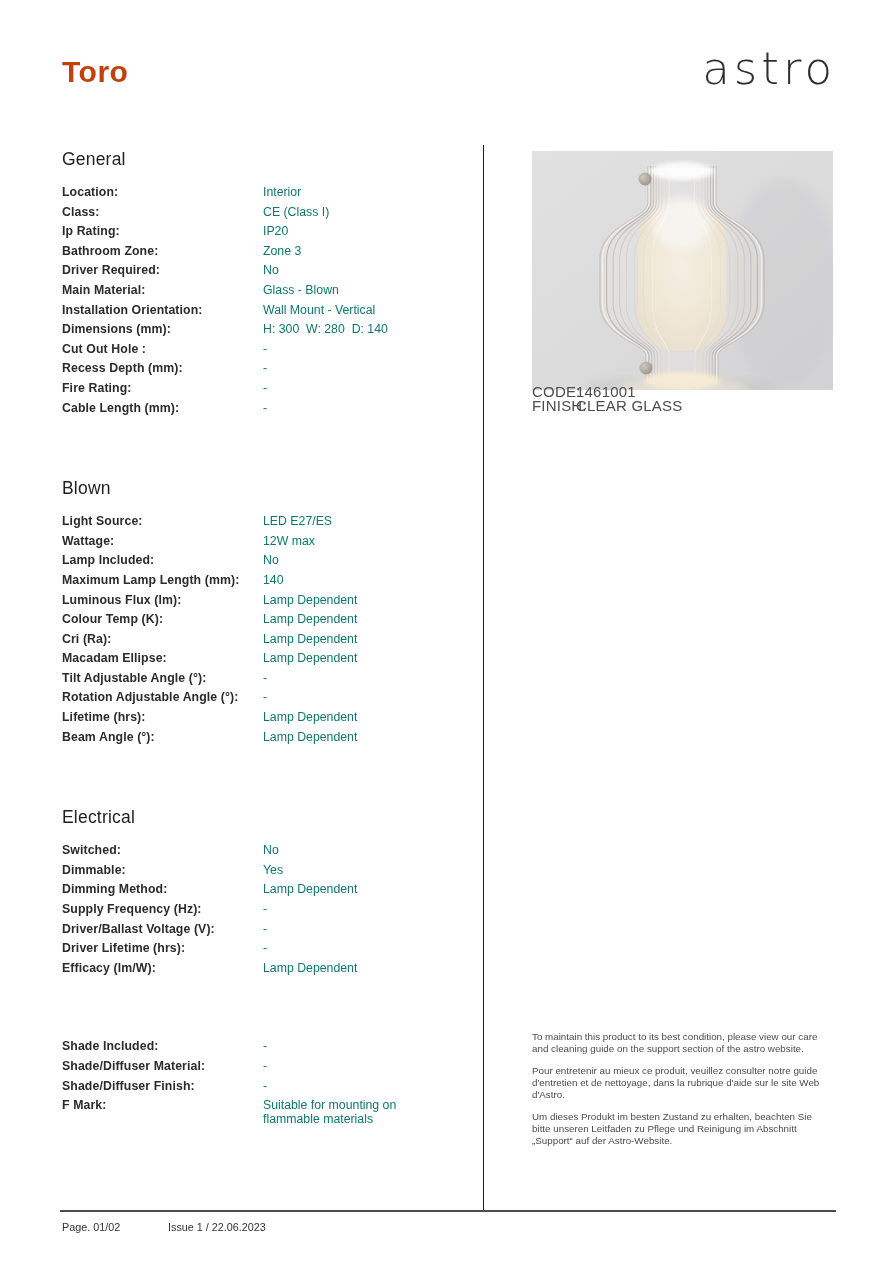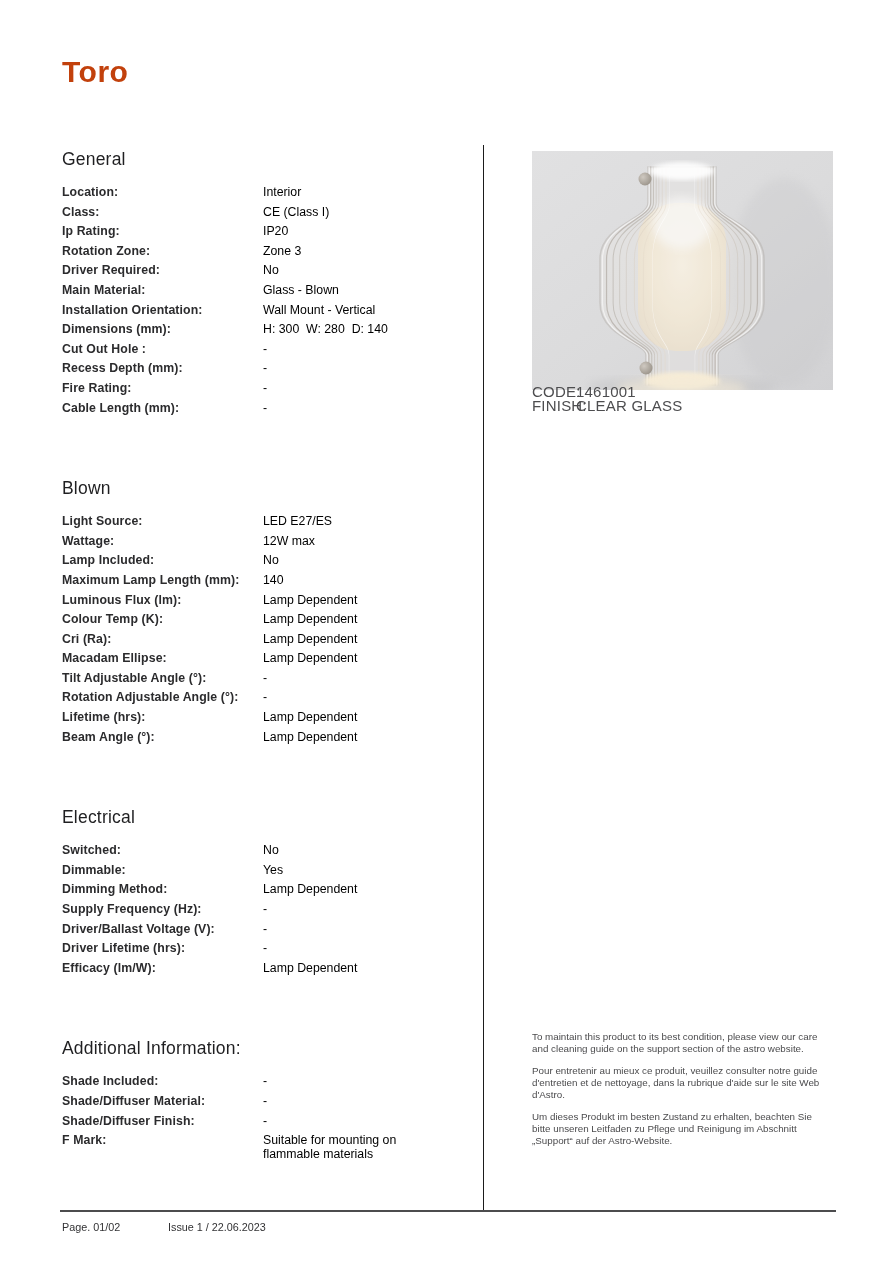--- a/index.html
+++ b/index.html
@@ -13,21 +13,21 @@
   .brand{position:absolute;right:56px;top:42px;font-size:45px;font-weight:100;
     color:#2e2e2e;letter-spacing:4px;font-family:"DejaVu Sans","Liberation Sans",sans-serif;}
   
   .left-col{position:absolute;left:62px;top:148px;width:400px;}
   .spec-section{margin:0 0 59px 0;}
   .section-title{font-size:17.5px;font-weight:400;color:#1f1f21;line-height:23px;
     margin:0 0 12px 0;letter-spacing:0.2px;}
   .spec-row{display:flex;align-items:flex-start;min-height:19.6px;}
   .spec-label{flex:none;width:201px;font-size:12.3px;font-weight:700;color:#2b2b2d;
     line-height:19.6px;letter-spacing:0.1px;}
-  .spec-value{flex:1;max-width:172px;font-size:12.3px;font-weight:400;color:#000000;
+  .spec-value{flex:1;max-width:172px;font-size:12.3px;font-weight:400;color:#0f766e;
     line-height:13.8px;padding-top:3px;white-space:pre-wrap;}
   
   .divider-v{position:absolute;left:483px;top:145px;width:1px;height:1067px;background:#1b1b1b;}
   
   .photo{position:absolute;left:532px;top:151px;width:301px;height:239px;}
   .photo svg{display:block;width:301px;height:239px;}
   .code-block{position:absolute;left:532px;top:385px;font-size:15px;color:#4d4d4f;
     line-height:14px;letter-spacing:0.2px;}
   .code-row{display:flex;}
   .code-key{flex:none;width:44px;}
@@ -37,39 +37,40 @@
   .rule-footer{position:absolute;left:60px;top:1210px;width:776px;height:2px;background:#4c4c4e;}
   .footer-page{position:absolute;left:62px;top:1221px;font-size:10.8px;color:#323234;}
   .footer-issue{position:absolute;left:168px;top:1221px;font-size:10.8px;color:#323234;}
 </style>
 </head>
 <body>
 
 <div class="page">
 
   <div class="product-name">Toro</div>
+  <div class="brand">astro</div>
 
   <div class="left-col">
     <div class="spec-section">
       <h2 class="section-title">General</h2>
       <div class="rows">
           <div class="spec-row">
             <span class="spec-label">Location:</span>
             <span class="spec-value">Interior</span>
           </div>
           <div class="spec-row">
             <span class="spec-label">Class:</span>
             <span class="spec-value">CE (Class I)</span>
           </div>
           <div class="spec-row">
             <span class="spec-label">Ip Rating:</span>
             <span class="spec-value">IP20</span>
           </div>
           <div class="spec-row">
-            <span class="spec-label">Rotation Zone:</span>
+            <span class="spec-label">Bathroom Zone:</span>
             <span class="spec-value">Zone 3</span>
           </div>
           <div class="spec-row">
             <span class="spec-label">Driver Required:</span>
             <span class="spec-value">No</span>
           </div>
           <div class="spec-row">
             <span class="spec-label">Main Material:</span>
             <span class="spec-value">Glass - Blown</span>
           </div>
@@ -179,21 +180,20 @@
             <span class="spec-label">Driver Lifetime (hrs):</span>
             <span class="spec-value">-</span>
           </div>
           <div class="spec-row">
             <span class="spec-label">Efficacy (lm/W):</span>
             <span class="spec-value">Lamp Dependent</span>
           </div>
         </div>
     </div>
     <div class="spec-section">
-      <h2 class="section-title">Additional Information:</h2>
       <div class="rows">
           <div class="spec-row">
             <span class="spec-label">Shade Included:</span>
             <span class="spec-value">-</span>
           </div>
           <div class="spec-row">
             <span class="spec-label">Shade/Diffuser Material:</span>
             <span class="spec-value">-</span>
           </div>
           <div class="spec-row">

